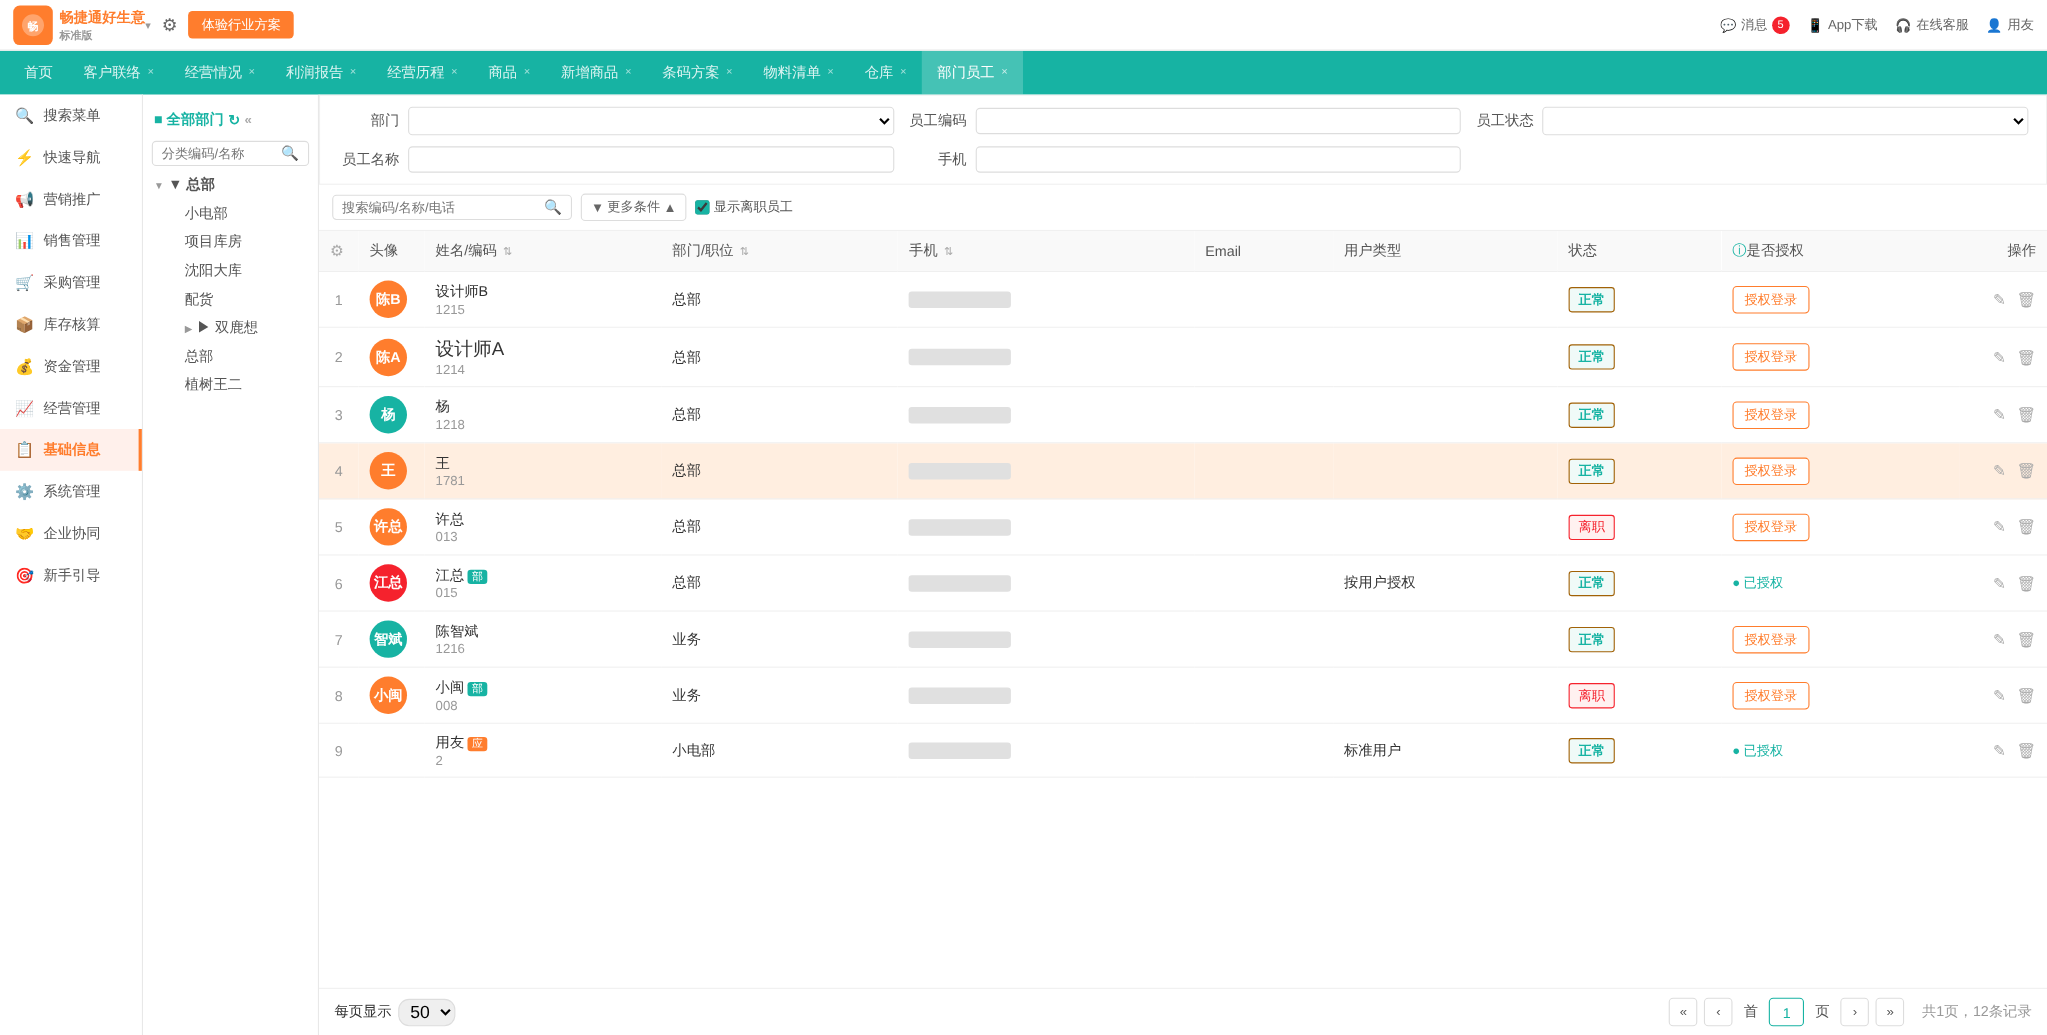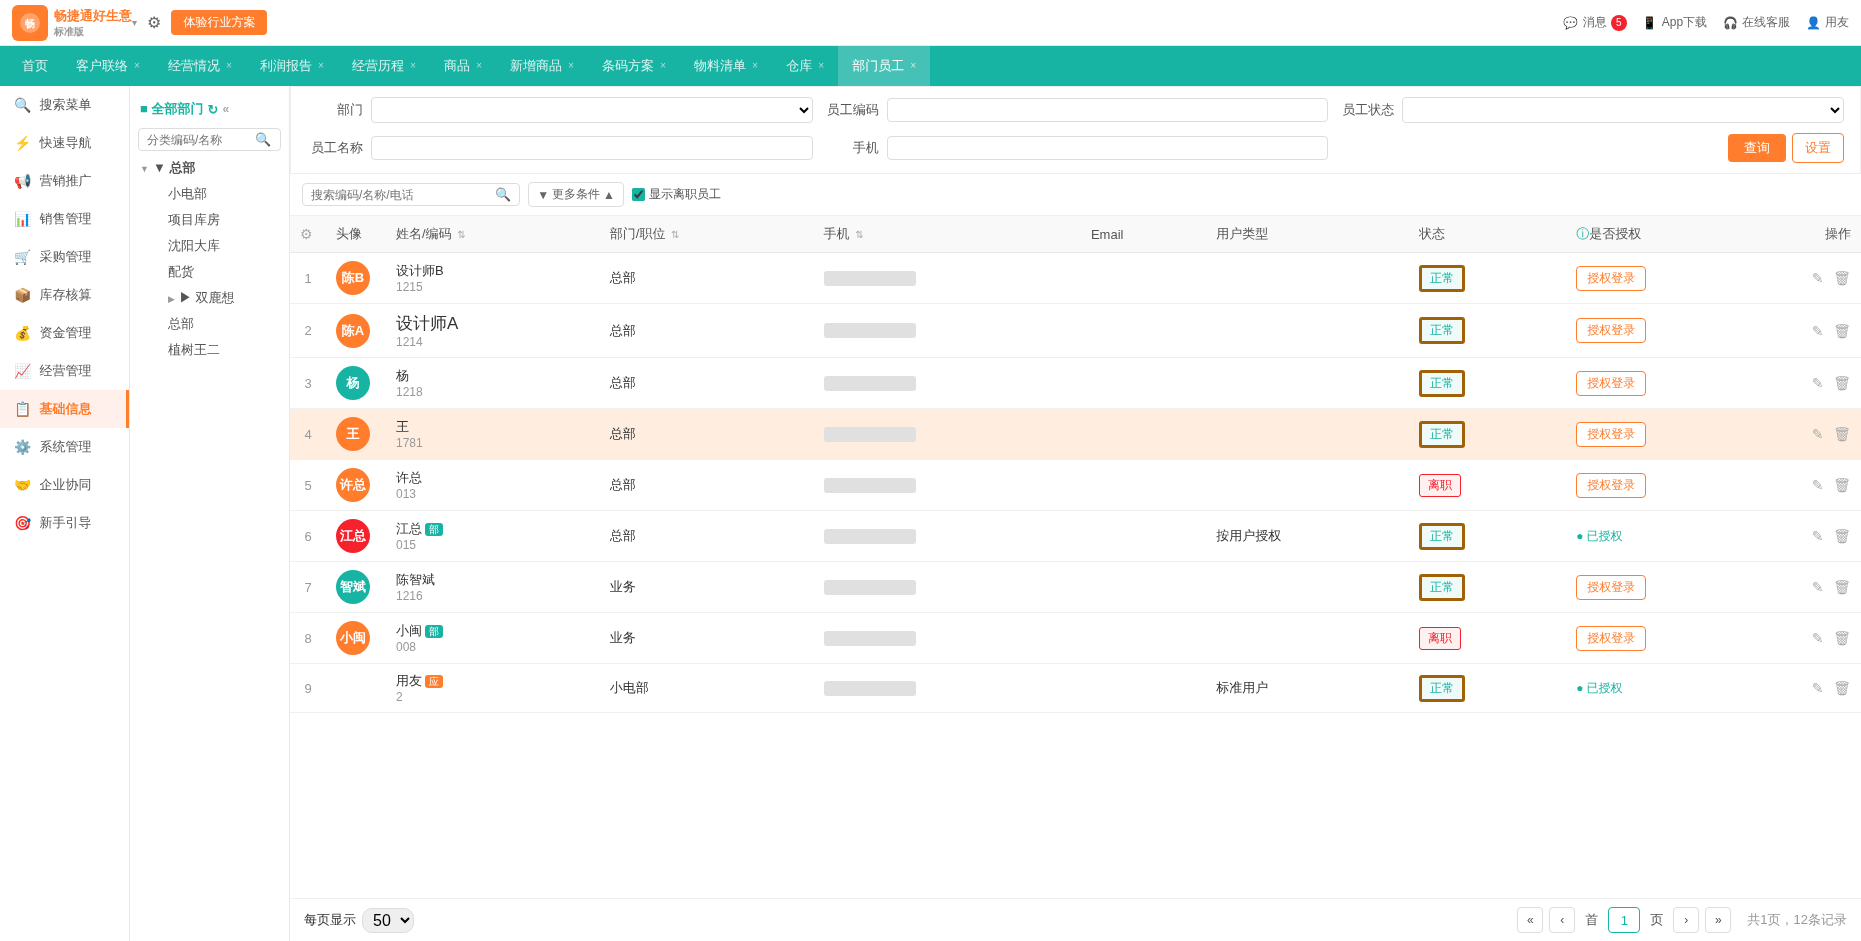--- a/index.html
+++ b/index.html
@@ -76,21 +76,21 @@
     .btn-setting { background: #fff; color: #ff7d2d; border: 1px solid #ff7d2d; border-radius: 4px; padding: 5px 12px; cursor: pointer; font-size: 13px; }
 
     
     .table-wrap { flex: 1; overflow-y: auto; }
     table { width: 100%; border-collapse: collapse; font-size: 13px; }
     thead th { background: #f9f9f9; padding: 9px 10px; text-align: left; border-bottom: 1px solid #e8e8e8; color: #555; font-weight: normal; white-space: nowrap; position: sticky; top: 0; z-index: 1; }
     tbody td { padding: 8px 10px; border-bottom: 1px solid #f0f0f0; color: #333; vertical-align: middle; }
     tbody tr.highlighted { background: #ffeee0; }
     .avatar { width: 34px; height: 34px; border-radius: 50%; display: flex; align-items: center; justify-content: center; color: #fff; font-size: 13px; font-weight: bold; }
     .status-badge { display: inline-block; padding: 2px 8px; border-radius: 3px; font-size: 12px; }
-    .status-normal { background: #f0faf8; color: #17b3a3; border: 3px solid #a16207; }
+    .status-normal { background: #f0faf8; color: #17b3a3; border: 1px solid #a16207; font-weight: bold; }
     .status-resigned { background: #fff1f0; color: #f5222d; border: 1px solid #f5222d; }
     .auth-btn { border: 1px solid #ff7d2d; color: #ff7d2d; background: #fff; border-radius: 4px; padding: 3px 10px; cursor: pointer; font-size: 12px; }
     .authorized { color: #17b3a3; font-size: 12px; }
     .authorized::before { content: '●'; margin-right: 3px; }
     .op-btn { color: #aaa; cursor: pointer; font-size: 14px; }
     .dept-badge { background: #17b3a3; color: #fff; border-radius: 3px; font-size: 10px; padding: 1px 4px; margin-left: 3px; }
     .blurred { background: #e0e0e0; border-radius: 3px; color: transparent; user-select: none; min-width: 80px; display: inline-block; }
 
     
     .pagination { display: flex; align-items: center; justify-content: space-between; padding: 8px 14px; background: #fff; border-top: 1px solid #f0f0f0; font-size: 13px; }
@@ -257,24 +257,20 @@
               <option value=""></option>
             </select>
           </div>
           <div class="adv-row">
             <span class="adv-label">员工名称</span>
             <input type="text" class="adv-input" style="">
           </div>
           <div class="adv-row">
             <span class="adv-label">手机</span>
             <input type="text" class="adv-input" style="">
-          </div>
-          <div class="adv-actions">
-            <button class="btn-search">查询</button>
-            <button class="btn-setting">设置</button>
           </div>
         </div>
 
         <div class="filter-bar">
           <div class="filter-input-wrap">
             <input type="text" placeholder="搜索编码/名称/电话" style="">
             <span>🔍</span>
           </div>
           <div class="filter-more">
             <span>▼</span>

